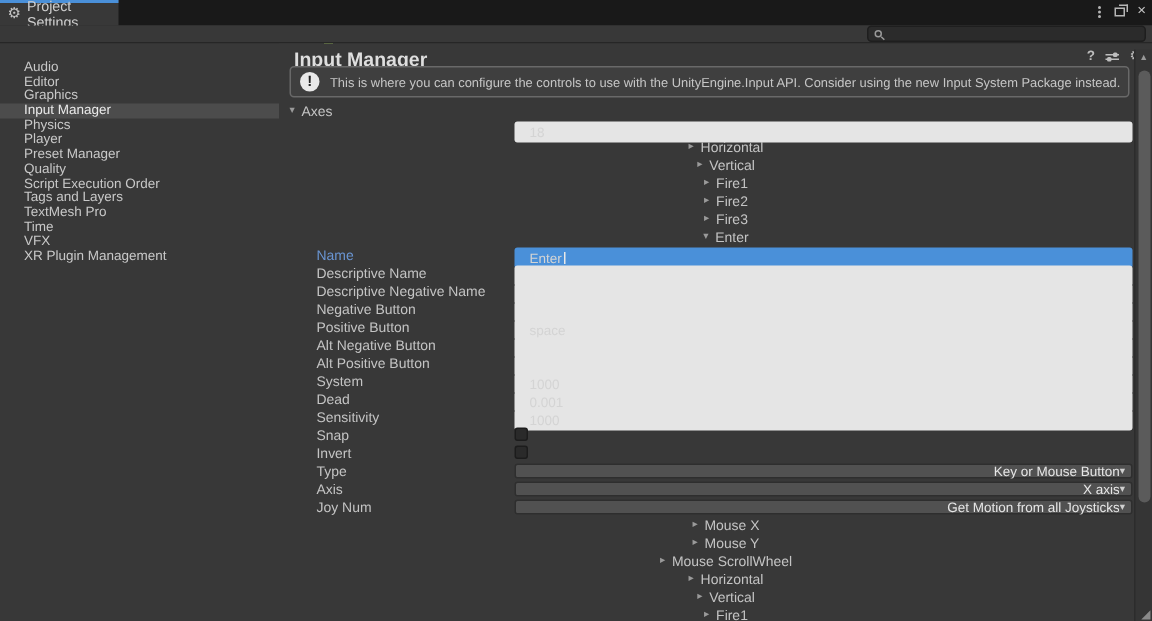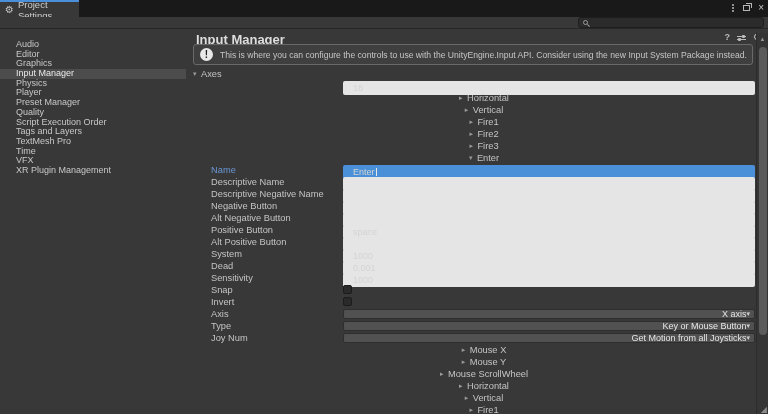--- a/index.html
+++ b/index.html
@@ -205,29 +205,29 @@
             <span></span>
           </div>
         </div>
         <div class="trow lvl2">
           <span class="tlabel">Negative Button</span>
           <div class="val tfield">
             <span></span>
           </div>
         </div>
         <div class="trow lvl2">
+          <span class="tlabel">Positive Button</span>
+          <div class="val tfield">
+            <span>space</span>
+          </div>
+        </div>
+        <div class="trow lvl2">
           <span class="tlabel">Alt Negative Button</span>
           <div class="val tfield">
             <span></span>
-          </div>
-        </div>
-        <div class="trow lvl2">
-          <span class="tlabel">Positive Button</span>
-          <div class="val tfield">
-            <span>space</span>
           </div>
         </div>
         <div class="trow lvl2">
           <span class="tlabel">Alt Positive Button</span>
           <div class="val tfield">
             <span></span>
           </div>
         </div>
         <div class="trow lvl2">
           <span class="tlabel">System</span>
@@ -250,37 +250,37 @@
         <div class="trow lvl2">
           <span class="tlabel">Snap</span>
           <div class="val">
             <div class="checkbox"></div>
           </div>
         </div>
         <div class="trow lvl2">
           <span class="tlabel">Invert</span>
           <div class="val">
             <div class="checkbox"></div>
+          </div>
+        </div>
+        <div class="trow lvl2">
+          <span class="tlabel">Type</span>
+          <div class="val dropdown">
+            <span>Key or Mouse Button</span>
+            <span class="ddarrow">▾</span>
           </div>
         </div>
         <div class="trow lvl2">
           <span class="tlabel">Axis</span>
           <div class="val dropdown">
             <span>X axis</span>
             <span class="ddarrow">▾</span>
           </div>
         </div>
         <div class="trow lvl2">
-          <span class="tlabel">Type</span>
-          <div class="val dropdown">
-            <span>Key or Mouse Button</span>
-            <span class="ddarrow">▾</span>
-          </div>
-        </div>
-        <div class="trow lvl2">
           <span class="tlabel">Joy Num</span>
           <div class="val dropdown">
             <span>Get Motion from all Joysticks</span>
             <span class="ddarrow">▾</span>
           </div>
         </div>
         <div class="trow lvl1">
           <span class="arrow">▸</span>
           <span class="tlabel">Mouse X</span>
         </div>

